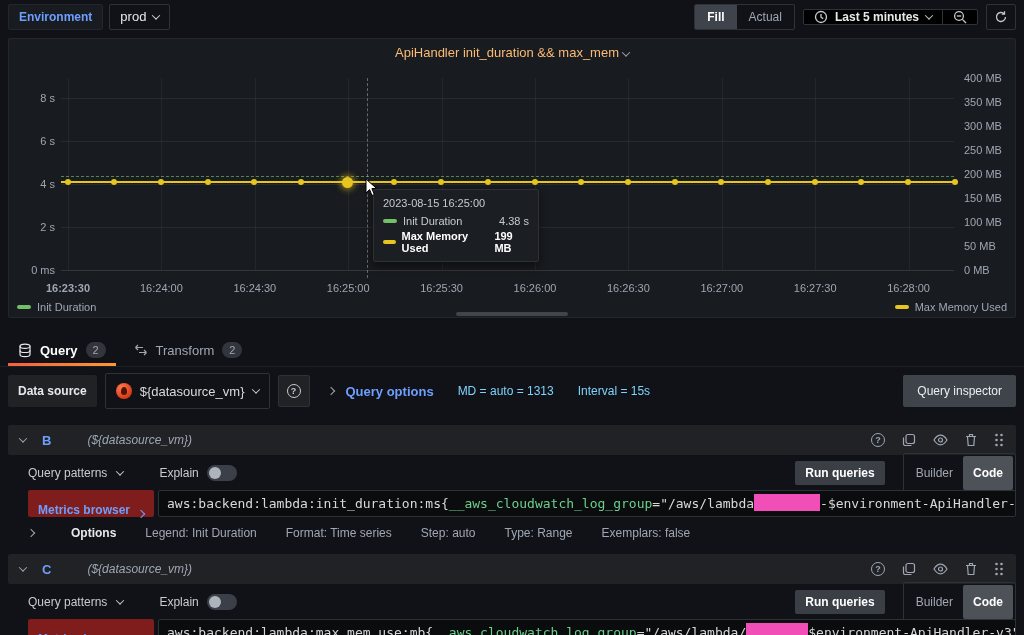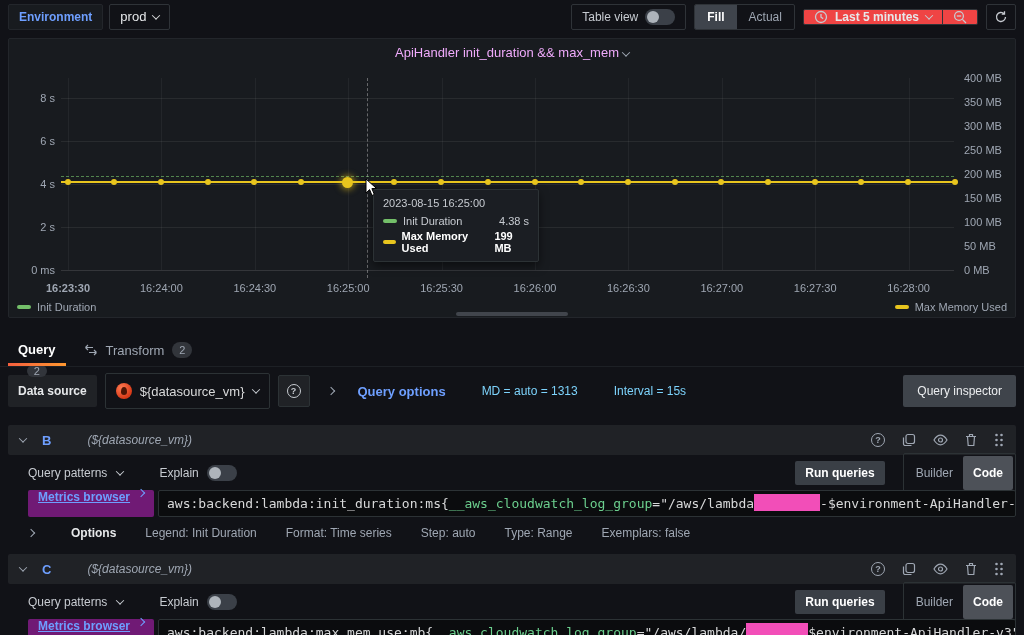--- a/index.html
+++ b/index.html
@@ -23,33 +23,33 @@
   .chip.label { background:#181b1f; border-color:#23262b; color:#6e9fff; font-weight:bold; }
   #topbar-right { margin-left:auto; display:flex; gap:8px; align-items:center; }
   .toggle { width:30px; height:16px; border-radius:9px; background:#3b4048; position:relative; }
   .toggle::after { content:""; position:absolute; left:2px; top:2px; width:12px; height:12px;
     border-radius:50%; background:#aeb4bb; }
   .segmented { display:flex; align-items:center; height:26px; border:1px solid #2f3338;
     border-radius:2px; background:#111217; overflow:hidden; }
   .segmented .seg { height:100%; display:flex; align-items:center; padding:0 12px; color:#9fa7b3; }
   .segmented .seg.active { background:#3f444c; color:#fff; font-weight:bold; }
   .btn-group { display:flex; align-items:center; height:16px; border:1px solid #2f3338;
-    border-radius:2px; background:#ef4444; }
+    border-radius:2px; background:#000000; }
   .btn-group .gbtn { height:100%; display:flex; align-items:center; gap:7px; padding:0 10px;
     color:#d8d9da; }
   .btn-group .divider { width:1px; height:100%; background:#2f3338; }
   .iconbtn { width:30px; height:26px; border:1px solid #2f3338; border-radius:2px;
     display:flex; align-items:center; justify-content:center; color:#c7cbd1; background:#111217; }
   .white-semibold { color:#e6e8ea; font-weight:bold; }
 
   
   #panel { position:absolute; left:8px; top:38px; width:1008px; height:280px;
     background:#181b1f; border:1px solid #23262b; border-radius:2px; }
   #panel-title { position:absolute; left:0; right:0; top:6px; text-align:center;
-    font-size:13px; color:#f0abfc; font-weight:500; }
+    font-size:13px; color:#fdba74; font-weight:500; }
   #panel-title .chev { color:#9fa7b3; margin-left:4px; }
   #plot { position:absolute; inset:0; }
   .hgrid { position:absolute; height:1px; background:rgba(255,255,255,0.07); }
   .hgrid.base { background:rgba(255,255,255,0.12); }
   .vgrid { position:absolute; width:1px; background:rgba(255,255,255,0.05); }
   .ylab { position:absolute; font-size:11px; color:#9fa7b3; line-height:11px; }
   .ylab.left { width:44px; text-align:right; }
   .xlab { position:absolute; font-size:11px; color:#9fa7b3; width:64px; text-align:center; }
   .series-line { position:absolute; height:2px; }
   .dash-line { position:absolute; height:0; border-top:1px dashed rgba(170,184,172,0.85); }
@@ -69,42 +69,42 @@
     border-radius:2px; background:#41454c; }
   #cursor { position:absolute; left:356px; top:139px; z-index:6; }
 
   
   #lower { position:absolute; left:0; top:335px; right:0; padding:0 8px; }
   #tabbar { display:flex; align-items:flex-end; gap:8px; height:32px;
     margin:0 -8px; padding:0 8px; border-bottom:1px solid #1d2025; }
   .tab { height:32px; display:flex; align-items:center; gap:8px; padding:0 10px;
     color:#9fa7b3; position:relative; }
   .tab .tlabel { font-size:13px; }
-  .tab.active { color:#e6e8ea;flex-direction:column; }
+  .tab.active { color:#e6e8ea; }
   .tab.active .tlabel { font-weight:bold; color:#fff; }
   .tab.active::after { content:""; position:absolute; left:0; right:0; bottom:0; height:3px;
     background:linear-gradient(90deg,#f55f3e,#ff9830); }
   .badge { min-width:20px; height:16px; border-radius:9px; background:#32353b; color:#9fa7b3;
     font-size:11px; display:flex; align-items:center; justify-content:center; padding:0 6px; }
 
   #ds-row { display:flex; align-items:center; gap:8px; height:32px; margin-top:8px; }
   #ds-label { height:32px; display:flex; align-items:center; padding:0 10px;
     background:#202226; border-radius:2px; color:#e6e8ea; font-weight:bold; }
   #ds-picker { height:36px; display:flex; align-items:center; gap:8px; padding:0 10px;
     background:#111217; border:1px solid #2c3235; border-radius:2px; font-size:13px; color:#d8d9da; }
   #ds-logo { width:16px; height:16px; border-radius:50%;
     background:radial-gradient(circle at 35% 30%, #ff7a52, #d93a18 70%);
     position:relative; }
   #ds-logo::after { content:""; position:absolute; left:5px; top:4px; width:6px; height:8px;
     background:#501505; border-radius:50% 50% 50% 50%/60% 60% 40% 40%; }
   #ds-help { width:32px; height:32px; border:1px solid #2c3235; background:#202226;
     border-radius:2px; display:flex; align-items:center; justify-content:center; color:#c7cbd1; }
   .qmark { width:14px; height:14px; border:1.3px solid currentColor; border-radius:50%;
     font-size:9px; display:flex; align-items:center; justify-content:center; font-weight:bold; }
-  #qopts { display:flex; align-items:center; gap:24px; color:#9fa7b3; margin-left:10px;text-align:center; }
+  #qopts { display:flex; align-items:center; gap:12px; color:#9fa7b3; margin-left:10px;text-align:center; }
   #qopts .qo-label { color:#6e9fff; font-weight:bold; font-size:13px; }
   #qopts .meta { color:#7dd3fc; margin-left:12px; }
   #query-inspector { margin-left:auto; height:32px; display:flex; align-items:center;
     padding:0 14px; background:#3f444b; border-radius:2px; color:#eceef0; font-weight:500; }
 
   
   .q-section { margin-top:18px; }
   .q-section.second { margin-top:14px; }
   .q-header { height:30px; background:#202226; border-radius:2px;
     display:flex; align-items:center; gap:10px; padding:0 12px; color:#9fa7b3; }
@@ -114,22 +114,22 @@
   .q-toolbar { display:flex; align-items:center; height:26px; margin:5px 0 0 20px; gap:10px; }
   .q-toolbar .qp { display:flex; align-items:center; gap:10px; color:#c7cbd1; }
   .q-toolbar .explain { display:flex; align-items:center; gap:8px; margin-left:26px; color:#c7cbd1; }
   .run-btn { margin-left:auto; height:24px; display:flex; align-items:center; padding:0 10px;
     background:#3a3f46; border-radius:2px; color:#fff; font-weight:bold; }
   .bc-group { display:flex; align-items:center; height:40px; border:1px solid #2c3235;
     border-radius:2px; margin-left:8px; padding:2px; }
   .bc-group .bc { height:100%; display:flex; align-items:center; padding:0 10px; color:#9fa7b3; }
   .bc-group .bc.active { background:#4d5158; border-radius:2px; color:#fff; font-weight:bold; }
   .q-expr-row { display:flex; align-items:stretch; gap:4px; margin:4px 0 0 20px; }
-  .mb-btn { display:flex; align-items:flex-start; gap:8px; padding:0 10px; background:#701a75;
-    color:#6e9fff; font-weight:bold; border-radius:2px;text-decoration:underline; }
+  .mb-btn { display:flex; align-items:flex-end; gap:8px; padding:0 10px; background:#7f1d1d;
+    color:#6e9fff; font-weight:bold; border-radius:2px; }
   .expr { flex:1; background:#0b0c0e; border:1px solid #2c3235; border-radius:2px;
     font-family:"DejaVu Sans Mono", monospace; font-size:13px; line-height:25px;
     padding:0 8px; white-space:nowrap; overflow:hidden; color:#d8d9da; }
   .code-green { color:#6ccf8e; }
   .redaction { display:inline-block; height:17px; vertical-align:text-bottom;
     background:#f24eb8; }
   .redaction.w1 { width:66px; } .redaction.w2 { width:62px; }
   .q-options { display:flex; align-items:center; gap:29px; margin:9px 0 0 20px;
     color:#9fa7b3; }
   .q-options .opt-label { color:#e6e8ea; font-weight:bold; margin-left:8px; }
@@ -140,24 +140,20 @@
 <div id="topbar">
   <span class="chip label">
       <span>Environment</span>
     </span>
   <span class="chip" style="margin-left:6px;">
     <span style="color:#e6e8ea;font-size:13px;">prod</span>
     <span class="chev down"></span>
   </span>
 
   <div id="topbar-right">
-    <span class="chip">
-      <span style="color:#c7cbd1;">Table view</span>
-      <span class="toggle"></span>
-    </span>
     <div class="segmented">
       <span class="seg active">Fill</span>
       <span class="seg">Actual</span>
     </div>
     <div class="btn-group">
       <span class="gbtn">
         <svg width="14" height="14" viewBox="0 0 14 14">
           <circle cx="7" cy="7" r="5.5" fill="none" stroke="#c7cbd1" stroke-width="1.3"></circle>
           <path d="M7 4v3.2l2.2 1.4" fill="none" stroke="#c7cbd1" stroke-width="1.3"></path>
         </svg>

